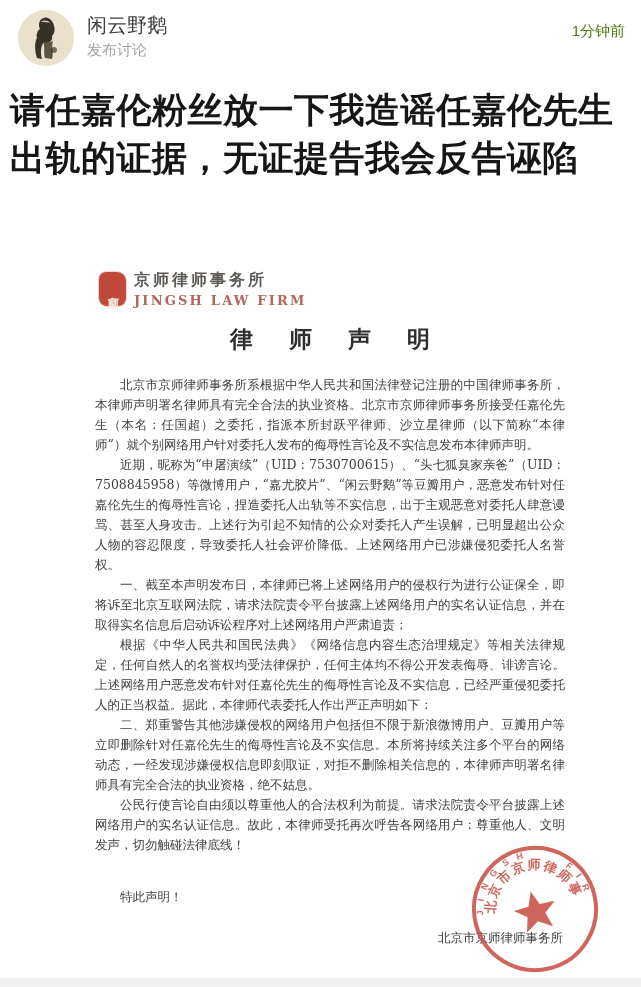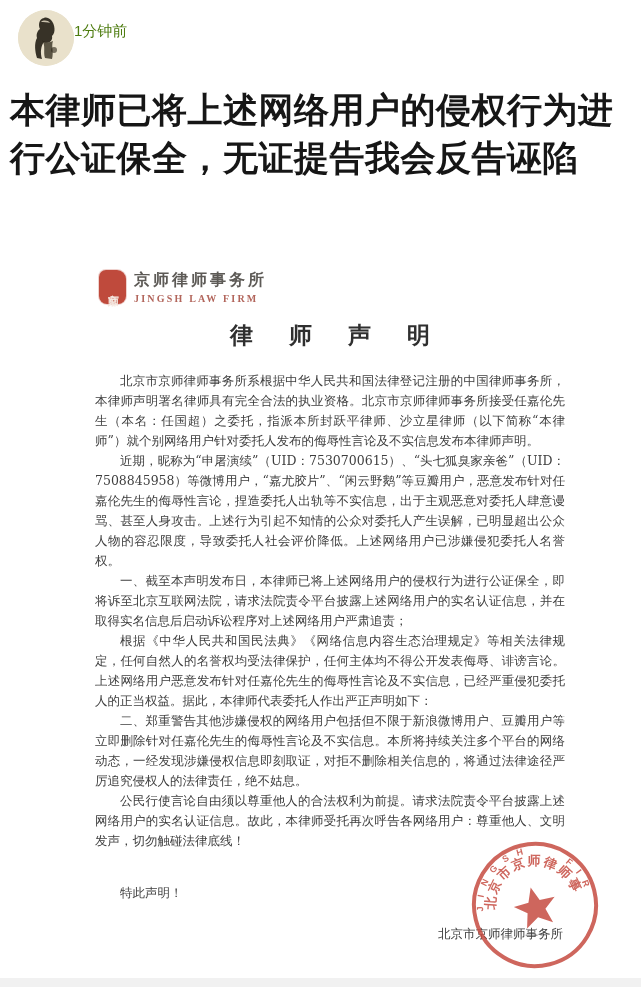--- a/index.html
+++ b/index.html
@@ -38,37 +38,37 @@
   }
 
   
   .letter {
     position: relative;
     margin-top: 88px;
     padding: 0 76px 0 95px;
     font-family: "DejaVu Serif", "Liberation Serif", serif;
     color: #3c3c3c;
   }
-  .letter-logo { display: flex; align-items: center; margin-left: 4px; font-family: Liberation Serif, serif; }
+  .letter-logo { display: flex; align-items: center; margin-left: 4px; }
   .logo-seal {
     width: 27px; height: 34px; border-radius: 7px 9px 8px 8px;
     background: #bf4a3c;
     color: #f5e9e2; font-size: 11px; line-height: 1.05;
     display: flex; align-items: center; justify-content: center;
     text-align: center; writing-mode: vertical-rl;
     font-weight: 700; letter-spacing: 1px;
     box-shadow: 0 0 0 1px rgba(191,74,60,.25);
   }
   .logo-text { margin-left: 8px; }
   .logo-cn {
     font-size: 16px; color: #5d5a56; letter-spacing: 3px;
     font-weight: 700;
   }
   .logo-en {
-    font-size: 10px; color: #b2655b; letter-spacing: 2.2px;
+    font-size: 13px; color: #b2655b; letter-spacing: 2.2px;
     font-weight: 700; margin-top: 2px;
   }
   .letter-title {
     text-align: center;
     font-size: 23px; font-weight: 700; color: #2f2f2f;
     letter-spacing: 14px; text-indent: 14px;
     margin-top: 16px;
   }
   .letter-body { margin-top: 20px; }
   .letter-body p {
@@ -107,43 +107,47 @@
 <div class="post-header">
   <div class="avatar">
     <svg viewBox="0 0 56 56">
       <circle cx="28" cy="28" r="28" fill="#e9e1cb"></circle>
       <path d="M26 8 C21 9 20 15 22 19 C19 21 18 25 19 28 C16 33 17 42 19 48 L24 49 C22 42 23 36 26 32 C31 34 35 31 34 26 C38 23 37 14 33 10 C31 8 28 7 26 8 Z" fill="#241f15" opacity="0.9"></path>
       <path d="M24 30 C28 36 25 42 27 48 L34 49 C36 42 33 36 35 31 C31 33 27 33 24 30 Z" fill="#2b2517" opacity="0.75"></path>
       <path d="M23 12 C25 10 30 10 32 13 C30 12 25 12 23 12 Z" fill="#efe6cf" opacity="0.8"></path>
       <circle cx="36" cy="40" r="3" fill="#2b2517" opacity="0.6"></circle>
     </svg>
   </div>
+  <div class="author-block">
+    <div class="author-name">闲云野鹅</div>
+    <div class="author-action">发布讨论</div>
+  </div>
   <div class="post-time">1分钟前</div>
 </div>
 
-<div class="headline">本律师已将上述网络用户的侵权行为进行公证保全，无证提告我会反告诬陷</div>
+<div class="headline">请任嘉伦粉丝放一下我造谣任嘉伦先生出轨的证据，无证提告我会反告诬陷</div>
 
 <div class="letter">
 
   <div class="letter-logo">
     <div class="logo-seal">京师</div>
     <div class="logo-text">
       <div class="logo-cn">京师律师事务所</div>
       <div class="logo-en">JINGSH  LAW  FIRM</div>
     </div>
   </div>
 
   <div class="letter-title">律 师 声 明</div>
 
   <div class="letter-body">
     <p>北京市京师律师事务所系根据中华人民共和国法律登记注册的中国律师事务所，本律师声明署名律师具有完全合法的执业资格。北京市京师律师事务所接受任嘉伦先生（本名：任国超）之委托，指派本所封跃平律师、沙立星律师（以下简称“本律师”）就个别网络用户针对委托人发布的侮辱性言论及不实信息发布本律师声明。</p>
     <p>近期，昵称为“申屠演续”（UID：7530700615）、“头七狐臭家亲爸”（UID：7508845958）等微博用户，“嘉尤胶片”、“闲云野鹅”等豆瓣用户，恶意发布针对任嘉伦先生的侮辱性言论，捏造委托人出轨等不实信息，出于主观恶意对委托人肆意谩骂、甚至人身攻击。上述行为引起不知情的公众对委托人产生误解，已明显超出公众人物的容忍限度，导致委托人社会评价降低。上述网络用户已涉嫌侵犯委托人名誉权。</p>
     <p>一、截至本声明发布日，本律师已将上述网络用户的侵权行为进行公证保全，即将诉至北京互联网法院，请求法院责令平台披露上述网络用户的实名认证信息，并在取得实名信息后启动诉讼程序对上述网络用户严肃追责；</p>
     <p>根据《中华人民共和国民法典》《网络信息内容生态治理规定》等相关法律规定，任何自然人的名誉权均受法律保护，任何主体均不得公开发表侮辱、诽谤言论。上述网络用户恶意发布针对任嘉伦先生的侮辱性言论及不实信息，已经严重侵犯委托人的正当权益。据此，本律师代表委托人作出严正声明如下：</p>
-    <p>二、郑重警告其他涉嫌侵权的网络用户包括但不限于新浪微博用户、豆瓣用户等立即删除针对任嘉伦先生的侮辱性言论及不实信息。本所将持续关注多个平台的网络动态，一经发现涉嫌侵权信息即刻取证，对拒不删除相关信息的，将通过法律途径严厉追究侵权人的法律责任，绝不姑息。</p>
+    <p>二、郑重警告其他涉嫌侵权的网络用户包括但不限于新浪微博用户、豆瓣用户等立即删除针对任嘉伦先生的侮辱性言论及不实信息。本所将持续关注多个平台的网络动态，一经发现涉嫌侵权信息即刻取证，对拒不删除相关信息的，本律师声明署名律师具有完全合法的执业资格，绝不姑息。</p>
     <p>公民行使言论自由须以尊重他人的合法权利为前提。请求法院责令平台披露上述网络用户的实名认证信息。故此，本律师受托再次呼告各网络用户：尊重他人、文明发声，切勿触碰法律底线！</p>
   </div>
 
   <div class="letter-closing">特此声明！</div>
   <div class="letter-signature">北京市京师律师事务所</div>
 
   <svg class="firm-seal" viewBox="0 0 132 132">
     <defs>
       <path id="cnArc" d="M 26,66 A 40,40 0 1 1 106,66"></path>
       <path id="enArcL" d="M 14,66 A 52,52 0 0 1 66,14"></path>

